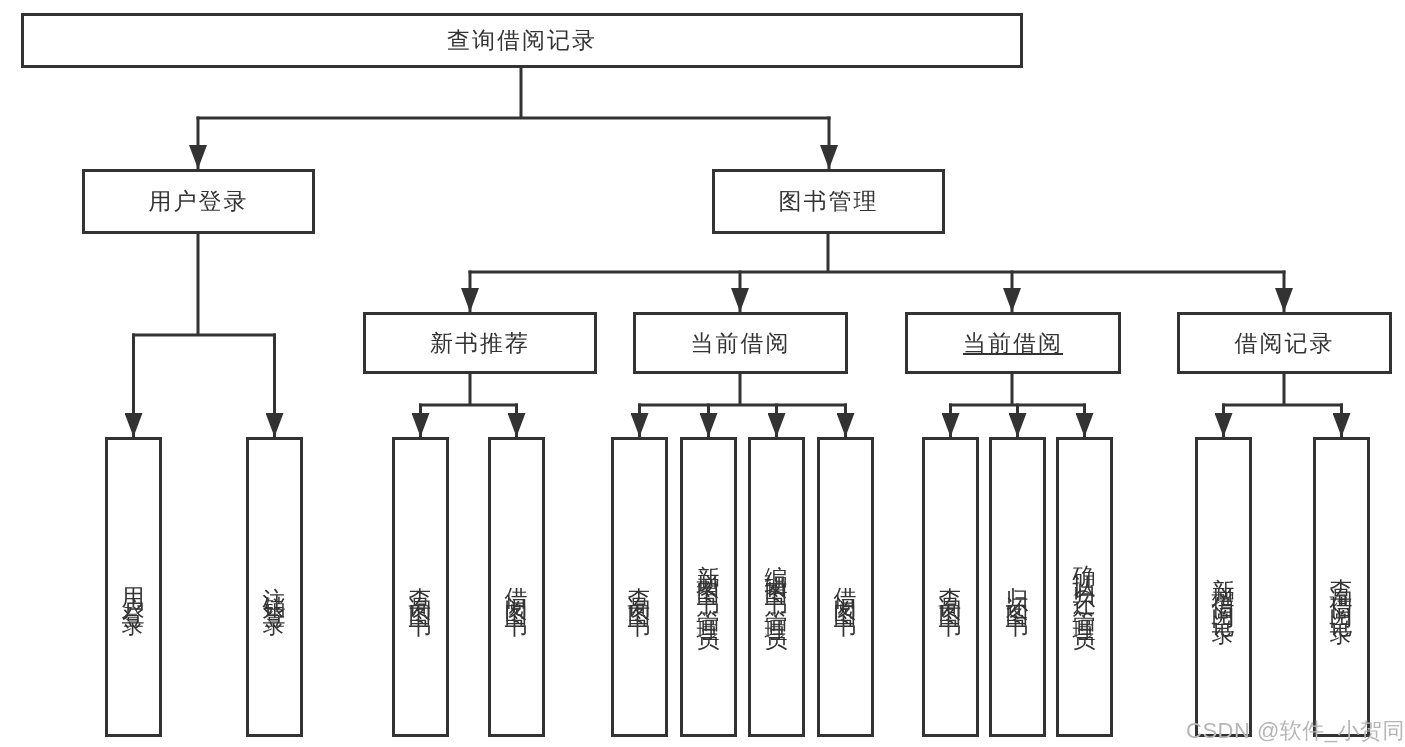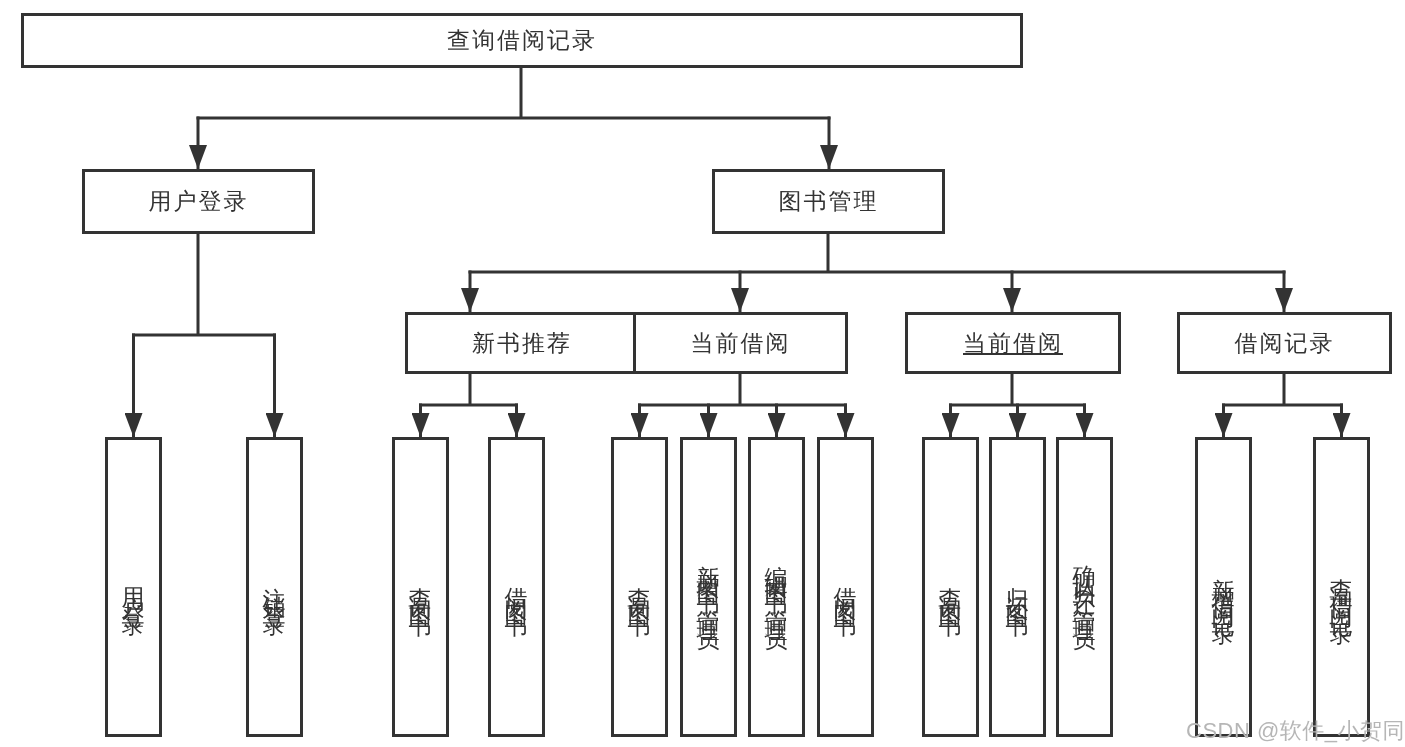--- a/index.html
+++ b/index.html
@@ -32,21 +32,21 @@
     text-align: center;
     letter-spacing: 9px;
     font-size: 23px;
     line-height: 28px;
     white-space: nowrap;
   }
   
   #n-root  { left: 21px;  top: 13px;  width: 1002px; height: 55px; }
   #n-login { left: 82px;  top: 169px; width: 233px;  height: 65px; }
   #n-mgmt  { left: 712px; top: 169px; width: 233px;  height: 65px; }
-  #n-newbook { left: 363px;  top: 312px; width: 234px; height: 62px; margin-left: 42px; }
+  #n-newbook { left: 363px;  top: 312px; width: 234px; height: 62px; }
   #n-borrow  { left: 633px;  top: 312px; width: 215px; height: 62px; }
   #n-current { left: 905px;  top: 312px; width: 216px; height: 62px; text-decoration: underline; }
   #n-records { left: 1177px; top: 312px; width: 215px; height: 62px; }
   
   #l1  { left: 105px;  }
   #l2  { left: 246px;  }
   #l3  { left: 392px;  }
   #l4  { left: 488px;  }
   #l5  { left: 611px;  }
   #l6  { left: 680px;  }

